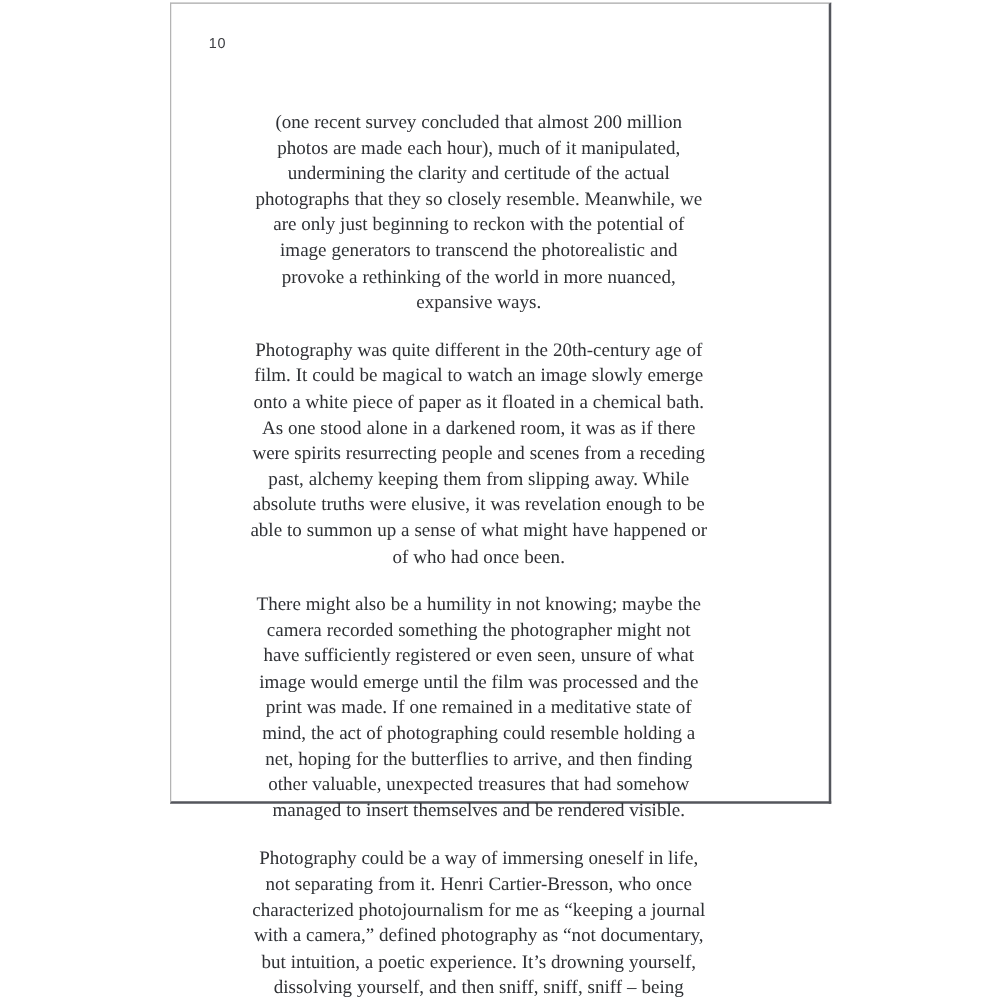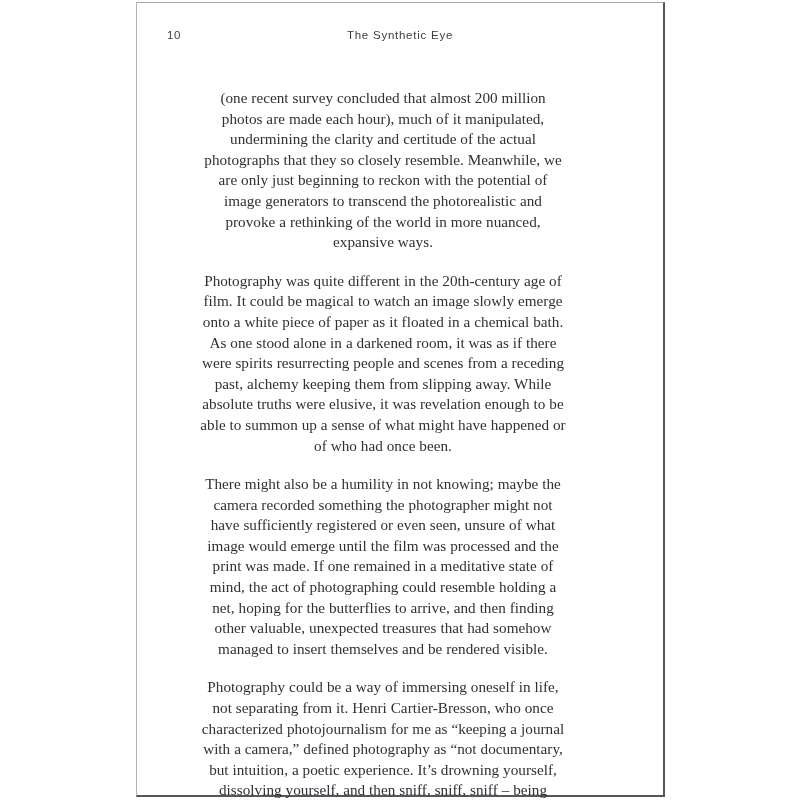--- a/index.html
+++ b/index.html
@@ -12,21 +12,21 @@
     background: #ffffff;
     font-family: "Liberation Serif", serif;
     overflow: hidden;
   }
 
   #book-page {
     position: absolute;
     left: 136px;
     top: 2px;
     width: 529px;
-    height: 795px;
+    height: 641px;
     background: #ffffff;
     box-sizing: border-box;
     border-top: 1px solid #a8a8a8;
     border-left: 1px solid #b4b4b4;
     border-right: 2px solid #54565c;
     border-bottom: 2px solid #54565c;
   }
 
   #running-head {
     position: absolute;
@@ -80,21 +80,20 @@
     margin-bottom: 0;
   }
 </style>
 </head>
 <body>
 
 <div id="book-page">
 
   <div id="running-head">
     <span id="folio">10</span>
-    <span id="running-title">The Synthetic Eye</span>
   </div>
 
   <div id="text-block">
 
     <p class="para">(one recent survey concluded that almost 200 million photos are made each hour), much of it manipulated, undermining the clarity and certitude of the actual photographs that they so closely resemble. Meanwhile, we are only just beginning to reckon with the potential of image generators to transcend the photorealistic and provoke a rethinking of the world in more nuanced, expansive ways.</p>
 
     <p class="para">Photography was quite different in the 20th-century age of film. It could be magical to watch an image slowly emerge onto a white piece of paper as it floated in a chemical bath. As one stood alone in a darkened room, it was as if there were spirits resurrecting people and scenes from a receding past, alchemy keeping them from slipping away. While absolute truths were elusive, it was revelation enough to be able to summon up a sense of what might have happened or of who had once been.</p>
 
     <p class="para">There might also be a humility in not knowing; maybe the camera recorded something the photographer might not have sufficiently registered or even seen, unsure of what image would emerge until the film was processed and the print was made. If one remained in a meditative state of mind, the act of photographing could resemble holding a net, hoping for the butterflies to arrive, and then finding other valuable, unexpected treasures that had somehow managed to insert themselves and be rendered visible.</p>
 

